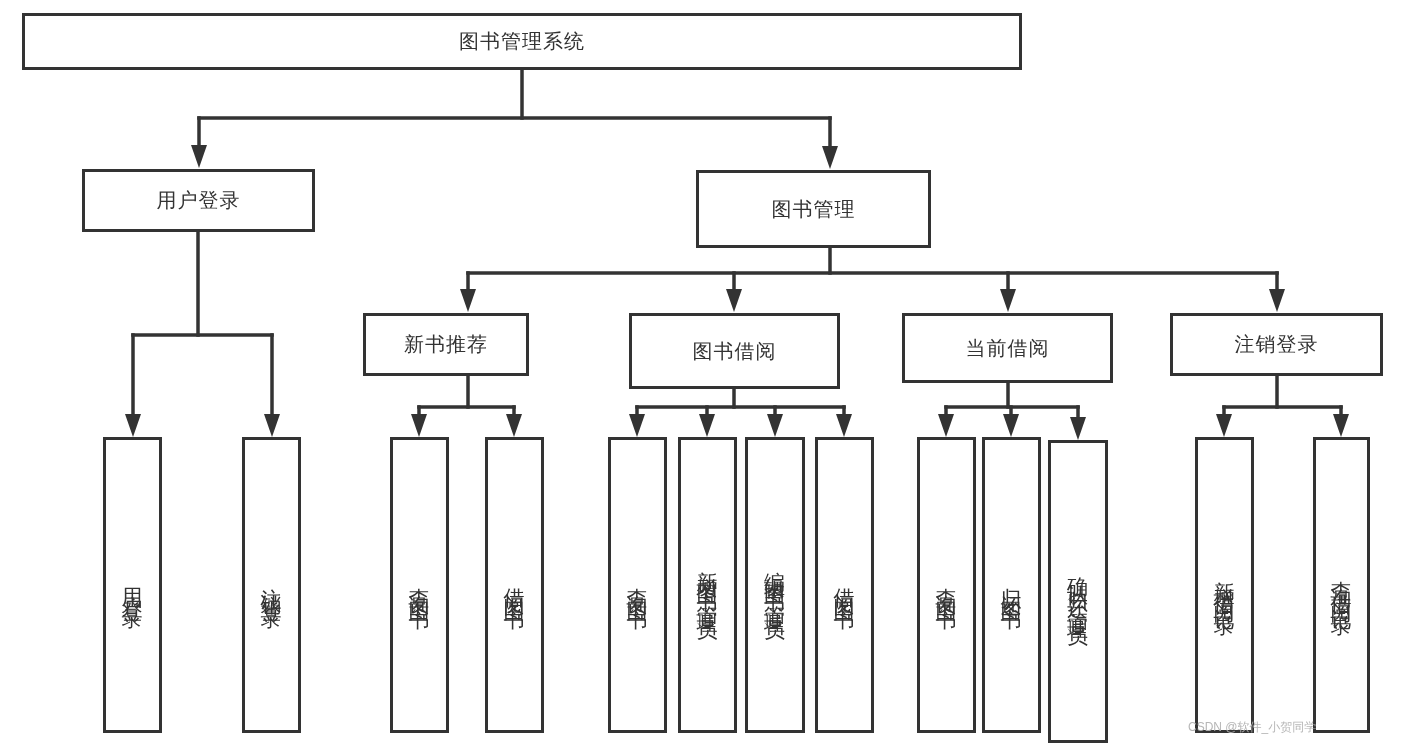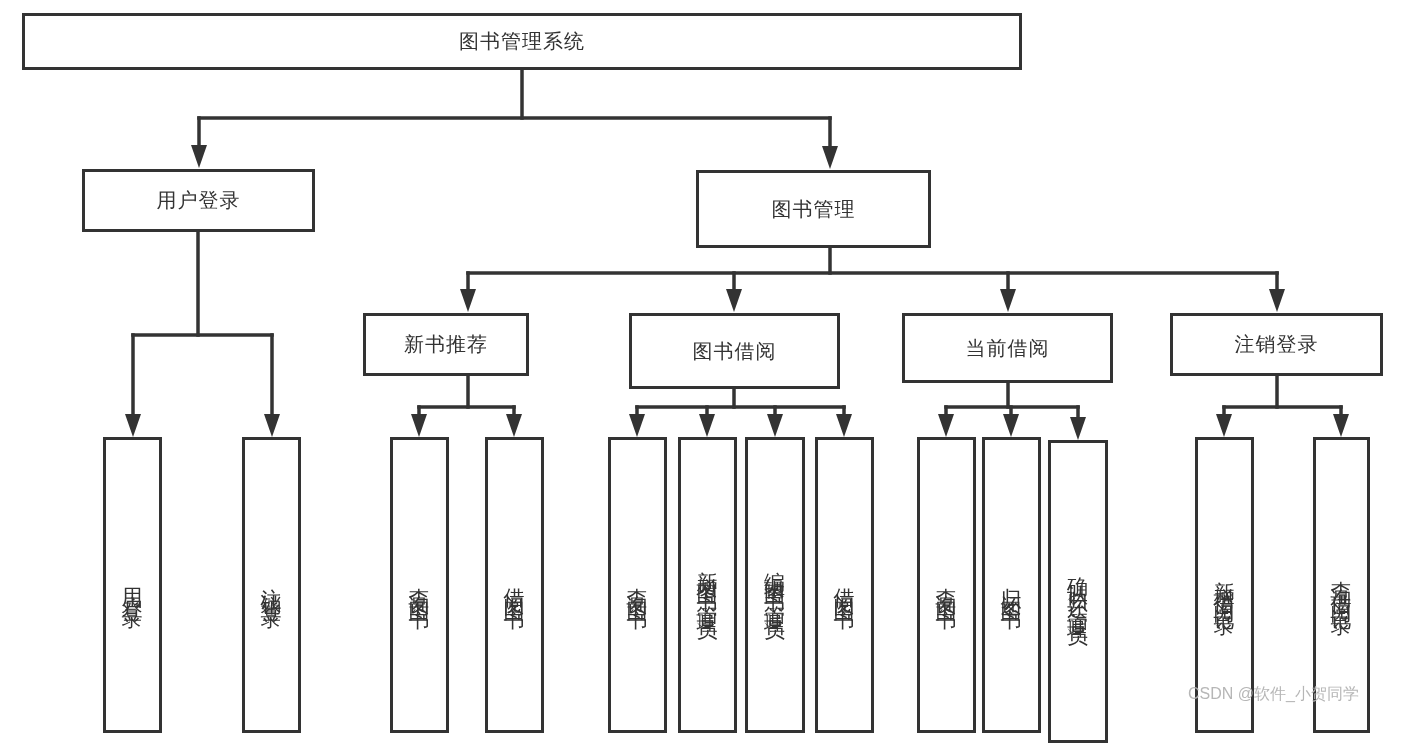--- a/index.html
+++ b/index.html
@@ -29,23 +29,23 @@
     font-size:21px;
     letter-spacing:7px;
     line-height:1;
     white-space:nowrap;
     color:#333333;
   }
   #connectors{position:absolute;left:0;top:0;z-index:1;}
   .node{z-index:2;}
   #watermark{
     position:absolute;
-    left:1188px;top:684px;
+    left:1188px;top:719px;
     z-index:5;
-    font-size:16px;
+    font-size:12px;
     color:rgba(178,178,178,0.95);
     white-space:nowrap;
   }
 </style>
 </head>
 <body>
 
 <div id="canvas">
 
   <svg id="connectors" width="1405" height="747" viewBox="0 0 1405 747">

